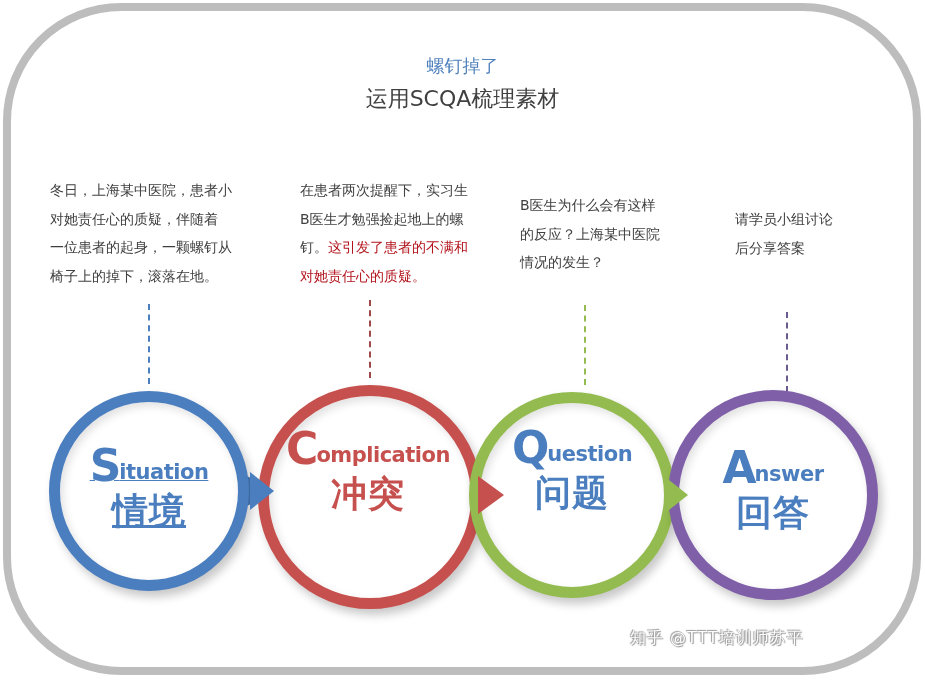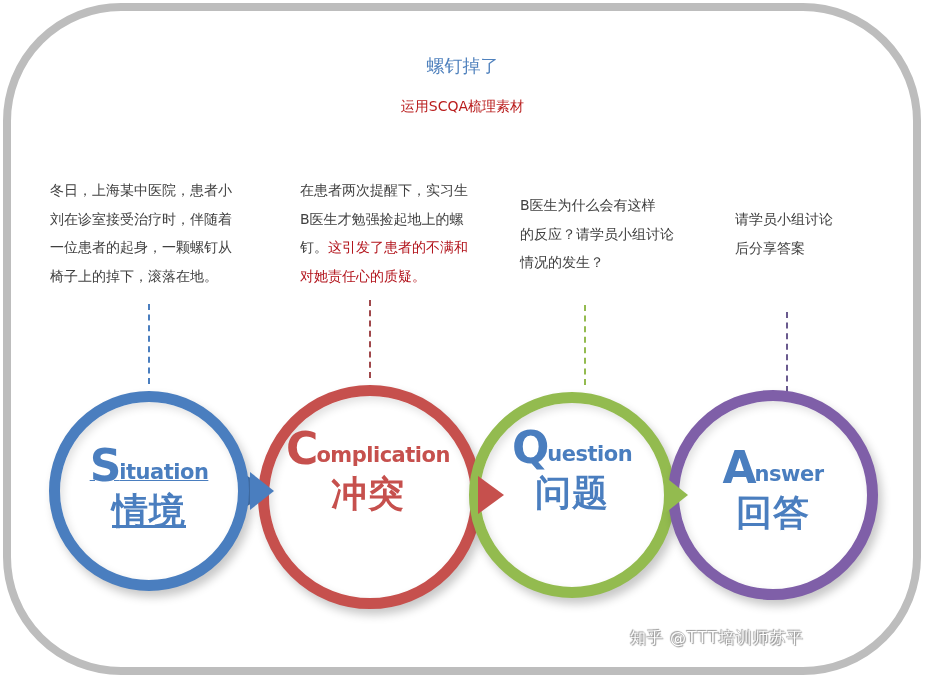--- a/index.html
+++ b/index.html
@@ -2,21 +2,21 @@
 <html><head>
 <meta charset="utf-8">
 <style>
   html, body { margin: 0; padding: 0; background: #ffffff; }
   body { width: 925px; height: 683px; position: relative; overflow: hidden;
          font-family: "DejaVu Sans", "Liberation Sans", sans-serif; }
   .frame { position: absolute; left: 3px; top: 3px; width: 902px; height: 656px;
            border: 8px solid #bdbdbd; border-radius: 118px; background: #fff; }
   .title { position: absolute; left: 0; width: 925px; text-align: center; }
   .title-1 { top: 54px; font-size: 18px; color: #4f81bd; }
-  .title-2 { top: 98px; font-size: 14px; color: #b91c1c; }
+  .title-2 { top: 84px; font-size: 22px; color: #404040; }
   .desc { position: absolute; font-size: 14px; line-height: 28.5px; color: #404040; }
   .desc .hl { color: #b3151d; }
   .dash { position: absolute; width: 0; border-left: 2px dashed; }
   .circle { position: absolute; border-radius: 50%; background: #fff; box-sizing: border-box;
             box-shadow: 4px 6px 10px rgba(0,0,0,0.22), inset 3px 4px 8px rgba(0,0,0,0.12); }
   .arrow { position: absolute; width: 0; height: 0;
            border-top: 19px solid transparent; border-bottom: 19px solid transparent; }
   .label { position: absolute; text-align: center; font-weight: bold; }
   .label .en { font-family: "DejaVu Sans", sans-serif; font-weight: bold; letter-spacing: -0.5px; white-space: nowrap; }
   .label .en .cap { font-size: 44px; vertical-align: -2px; letter-spacing: -2px; }
@@ -29,35 +29,35 @@
 </head>
 <body>
 
 <div class="frame"></div>
 
 <div class="title title-1">螺钉掉了</div>
 <div class="title title-2">运用SCQA梳理素材</div>
 
 <div class="desc" style="left:50px; top:176px;">
   <div>冬日，上海某中医院，患者小</div>
-  <div>刘在诊室接受治疗时，伴随着</div>
+  <div>对她责任心的质疑，伴随着</div>
   <div>一位患者的起身，一颗螺钉从</div>
   <div>椅子上的掉下，滚落在地。</div>
 </div>
 
 <div class="desc" style="left:300px; top:176px;">
   <div>在患者两次提醒下，实习生</div>
   <div>B医生才勉强捡起地上的螺</div>
   <div><span>钉。</span><span class="hl">这引发了患者的不满和</span></div>
   <div class="hl">对她责任心的质疑。</div>
 </div>
 
 <div class="desc" style="left:520px; top:191px;">
   <div>B医生为什么会有这样</div>
-  <div>的反应？请学员小组讨论</div>
+  <div>的反应？上海某中医院</div>
   <div>情况的发生？</div>
 </div>
 
 <div class="desc" style="left:735px; top:205px;">
   <div>请学员小组讨论</div>
   <div>后分享答案</div>
 </div>
 
 <div class="dash" style="left:148px; top:304px; height:80px; border-color:#4a7ebf;"></div>
 <div class="dash" style="left:369px; top:300px; height:78px; border-color:#a0474a;"></div>

